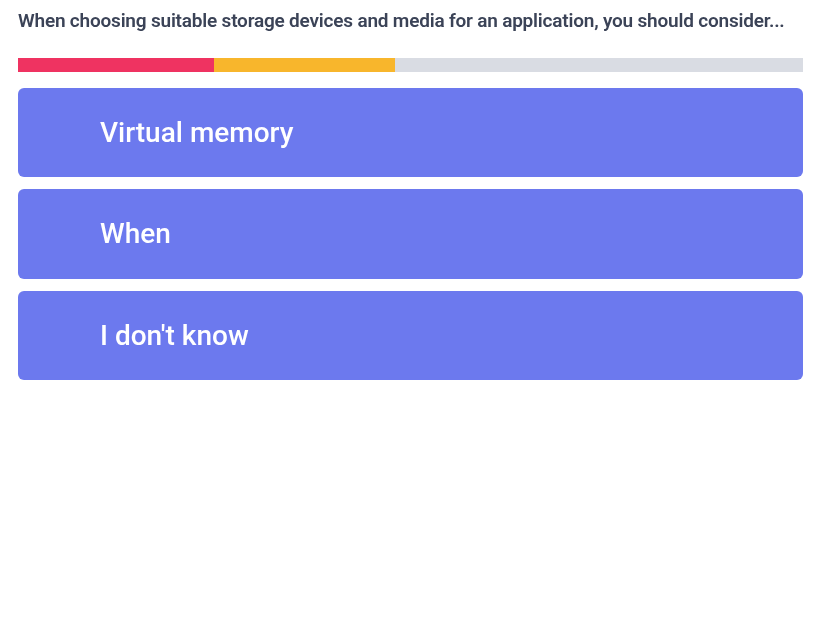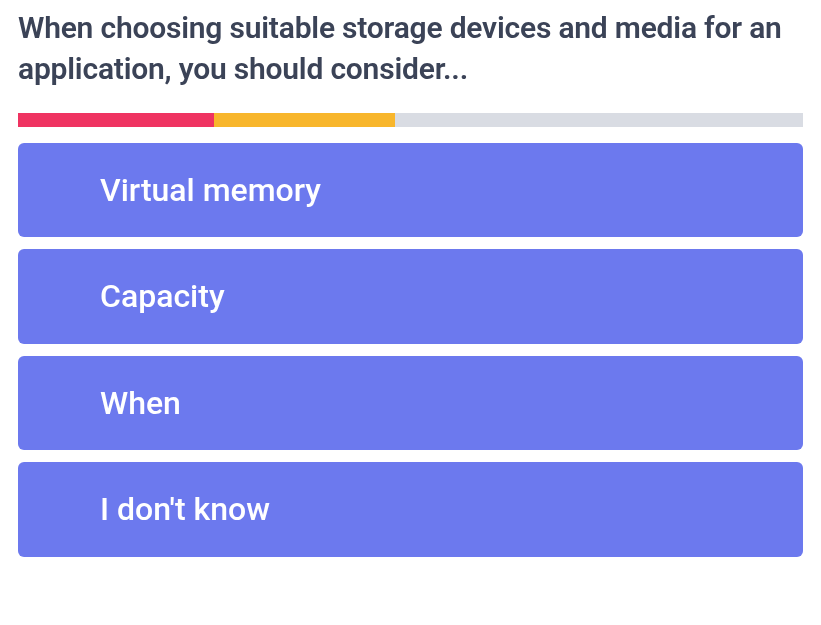--- a/index.html
+++ b/index.html
@@ -10,21 +10,21 @@
     body {
       font-family: -apple-system, BlinkMacSystemFont, "Segoe UI", Roboto, Helvetica, Arial, sans-serif;
       background: #ffffff;
       width: 821px;
       height: 625px;
       overflow: hidden;
       padding: 8px 18px 0 18px;
     }
     .question {
       color: #3b4357;
-      font-size: 30px;
+      font-size: 19px;
       font-weight: 600;
       line-height: 1.35;
       letter-spacing: -0.2px;
       margin-bottom: 24px;
     }
     .progress-bar {
       display: flex;
       height: 14px;
       width: 100%;
       margin-bottom: 16px;
@@ -37,21 +37,21 @@
     .progress-orange { background: #f8b62c; }
     .progress-grey { background: #d9dce3; }
     .answers {
       display: flex;
       flex-direction: column;
       gap: 12px;
     }
     .answer {
       background: #6c79ee;
       color: #ffffff;
-      font-size: 32px;
+      font-size: 28px;
       font-weight: 500;
       padding: 28px 20px 28px 82px;
       border-radius: 6px;
       cursor: pointer;
       user-select: none;
       line-height: 1.2;
     }
   </style>
 </head>
 <body>
@@ -59,16 +59,15 @@
 <div class="question">When choosing suitable storage devices and media for an application, you should consider...</div>
 
 <div class="progress-bar">
   <div class="progress-segment progress-pink" style="width:25%"></div>
   <div class="progress-segment progress-orange" style="width:23%"></div>
   <div class="progress-segment progress-grey" style="width:52%"></div>
 </div>
 
 <div class="answers">
   <div class="answer">Virtual memory</div>
-  <div class="answer">Capacity</div>
   <div class="answer">When</div>
   <div class="answer">I don't know</div>
 </div>
 
 </body></html>

